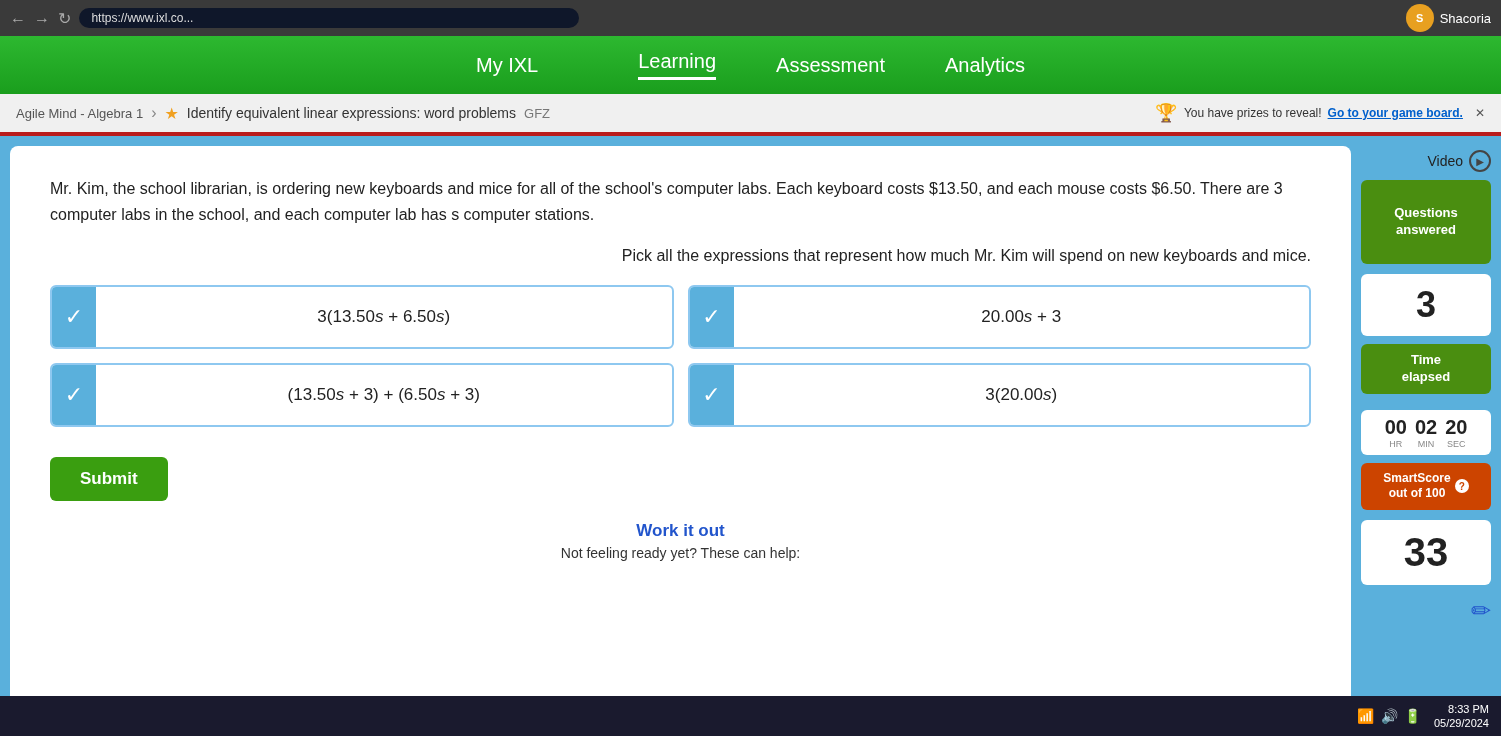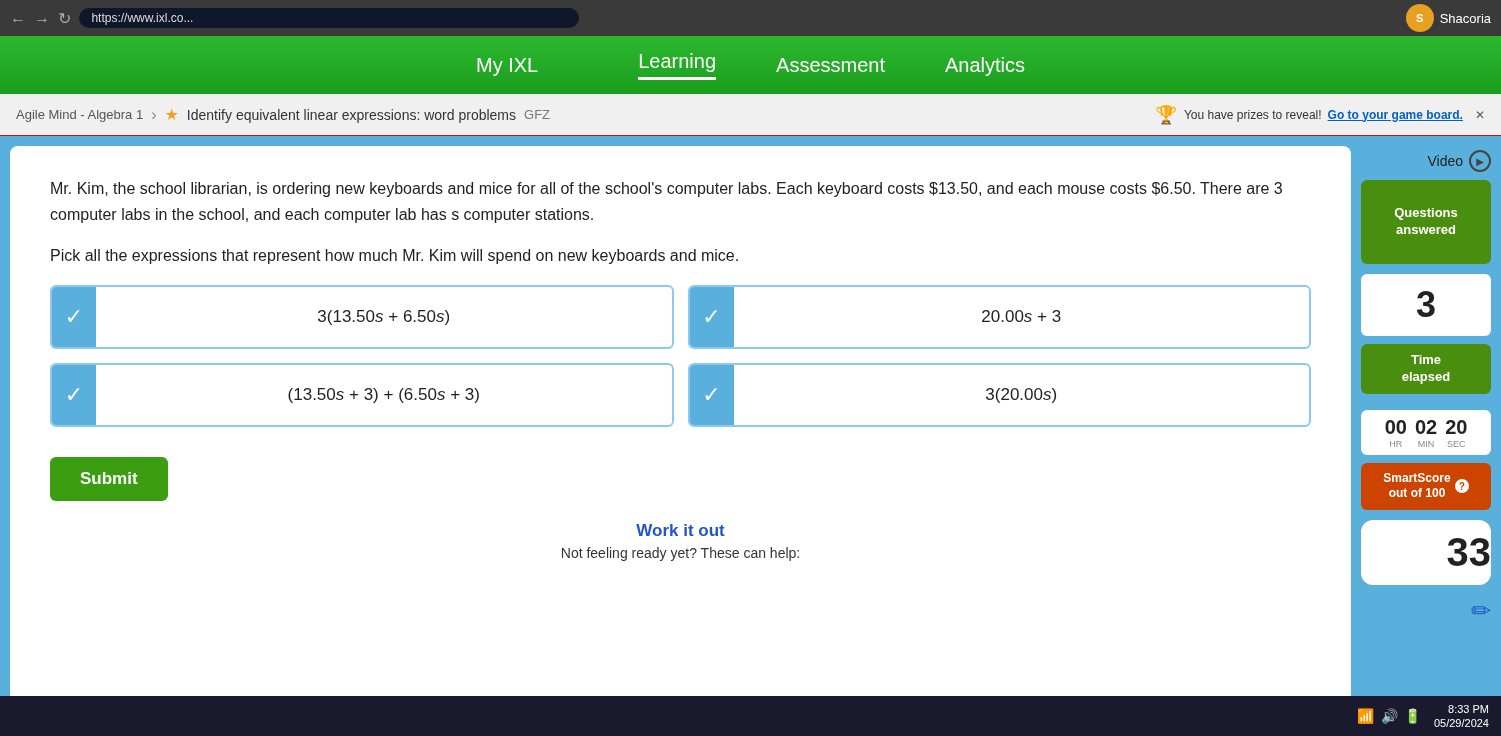--- a/index.html
+++ b/index.html
@@ -69,21 +69,21 @@
     }
 
     
     .sub-header {
       background: #f0f0f0;
       height: 42px;
       display: flex;
       align-items: center;
       padding: 0 16px;
       gap: 8px;
-      border-bottom: 1px solid #b91c1c;
+      border-bottom: 4px solid #b91c1c;
     }
     .sub-header .breadcrumb {
       font-size: 13px;
       color: #555;
     }
     .sub-header .separator { color: #888; }
     .sub-header .star { color: #f0a020; font-size: 16px; }
     .sub-header .lesson-title {
       font-size: 14px;
       color: #333;
@@ -126,20 +126,21 @@
     .question-text {
       font-size: 16px;
       color: #222;
       line-height: 1.6;
       margin-bottom: 20px;
     }
     .pick-text {
       font-size: 16px;
       color: #222;
       margin-bottom: 20px;
+      text-align: right;
     }
     .choices-grid {
       display: grid;
       grid-template-columns: 1fr 1fr;
       gap: 14px;
       margin-bottom: 30px;
     }
     .choice-item {
       display: flex;
       align-items: center;
@@ -292,22 +293,22 @@
       width: 14px; height: 14px;
       font-size: 10px;
       display: inline-flex; align-items: center; justify-content: center;
       font-weight: bold;
     }
     .smart-score-number {
       font-size: 40px;
       font-weight: bold;
       color: #222;
       background: white;
-      border-radius: 12px;
-      text-align: right;
+      border-radius: 6px;
+      text-align: center;
       padding: 10px 0;
       margin-top: 2px;
     }
     .pencil-icon-area {
       text-align: right;
       color: #2255cc;
       font-size: 24px;
       margin-top: 4px;
       cursor: pointer;
     }

